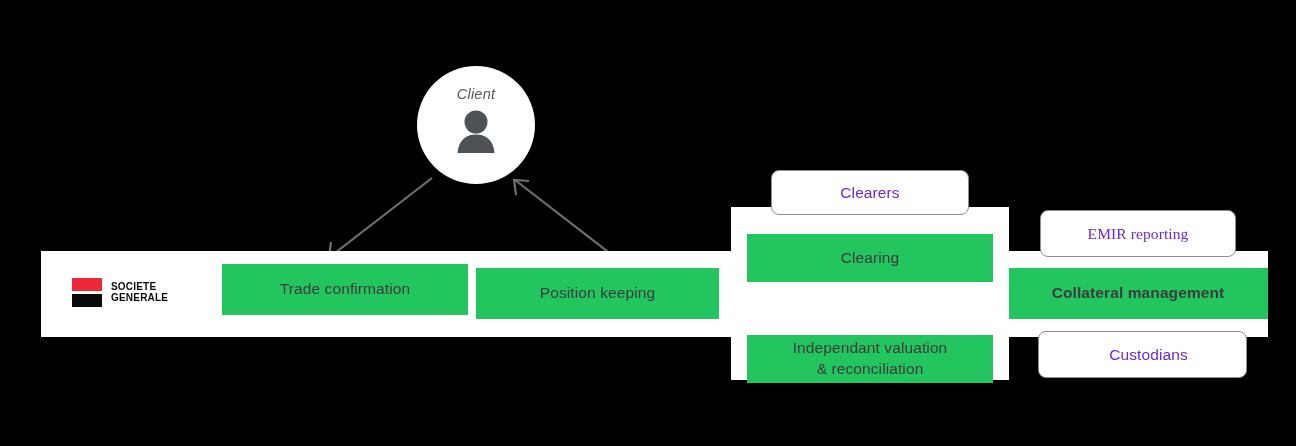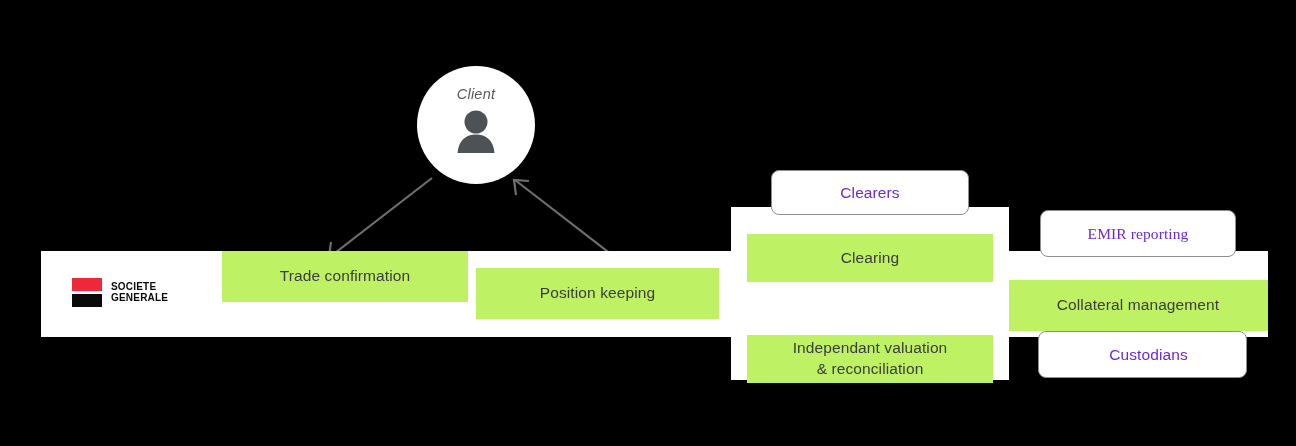--- a/index.html
+++ b/index.html
@@ -8,27 +8,27 @@
   .stage{position:absolute;left:0;top:0;width:1296px;height:446px;background:#000;}
 
   
   .panel-main{position:absolute;left:41px;top:251px;width:1227px;height:86px;
               background:#fff;z-index:2;}
   
   .panel-mid{position:absolute;left:731px;top:207px;width:278px;height:173px;
              background:#fff;z-index:4;}
 
   
-  .gbox{position:absolute;background:#bef264;display:flex;align-items:center;
+  .gbox{position:absolute;background:#22c55e;display:flex;align-items:center;
         justify-content:center;text-align:center;color:#3c3c3c;font-size:15.5px;
         line-height:1.35;letter-spacing:.1px;}
-  .box-trade{left:222px;top:251px;width:246px;height:51px;z-index:3;}
+  .box-trade{left:222px;top:264px;width:246px;height:51px;z-index:3;}
   .box-position{left:476px;top:268px;width:243px;height:51px;z-index:3;}
   .box-hidden{left:747px;top:268px;width:246px;height:51px;z-index:3;}
-  .box-collateral{left:1008px;top:280px;width:260px;height:51px;z-index:3;}
+  .box-collateral{left:1008px;top:268px;width:260px;height:51px;z-index:3;font-weight:bold;}
   .box-clearing{left:747px;top:234px;width:246px;height:48px;z-index:5;}
   .box-indep{left:747px;top:303px;width:246px;height:48px;z-index:5;margin-top:32px;}
 
   
   .pill{position:absolute;background:#fff;border:1px solid #8f8f8f;
         border-radius:8px;display:flex;align-items:center;justify-content:center;
         text-align:center;color:#6d28d9;font-size:15.5px;letter-spacing:.1px;}
   .pill-clearers{left:771px;top:170px;width:196px;height:43px;z-index:6;}
   .pill-counterparties{left:770px;top:371px;width:196px;height:45px;z-index:6;}
   .pill-emir{left:1040px;top:210px;width:194px;height:45px;z-index:6;font-family:Liberation Serif, serif;}

